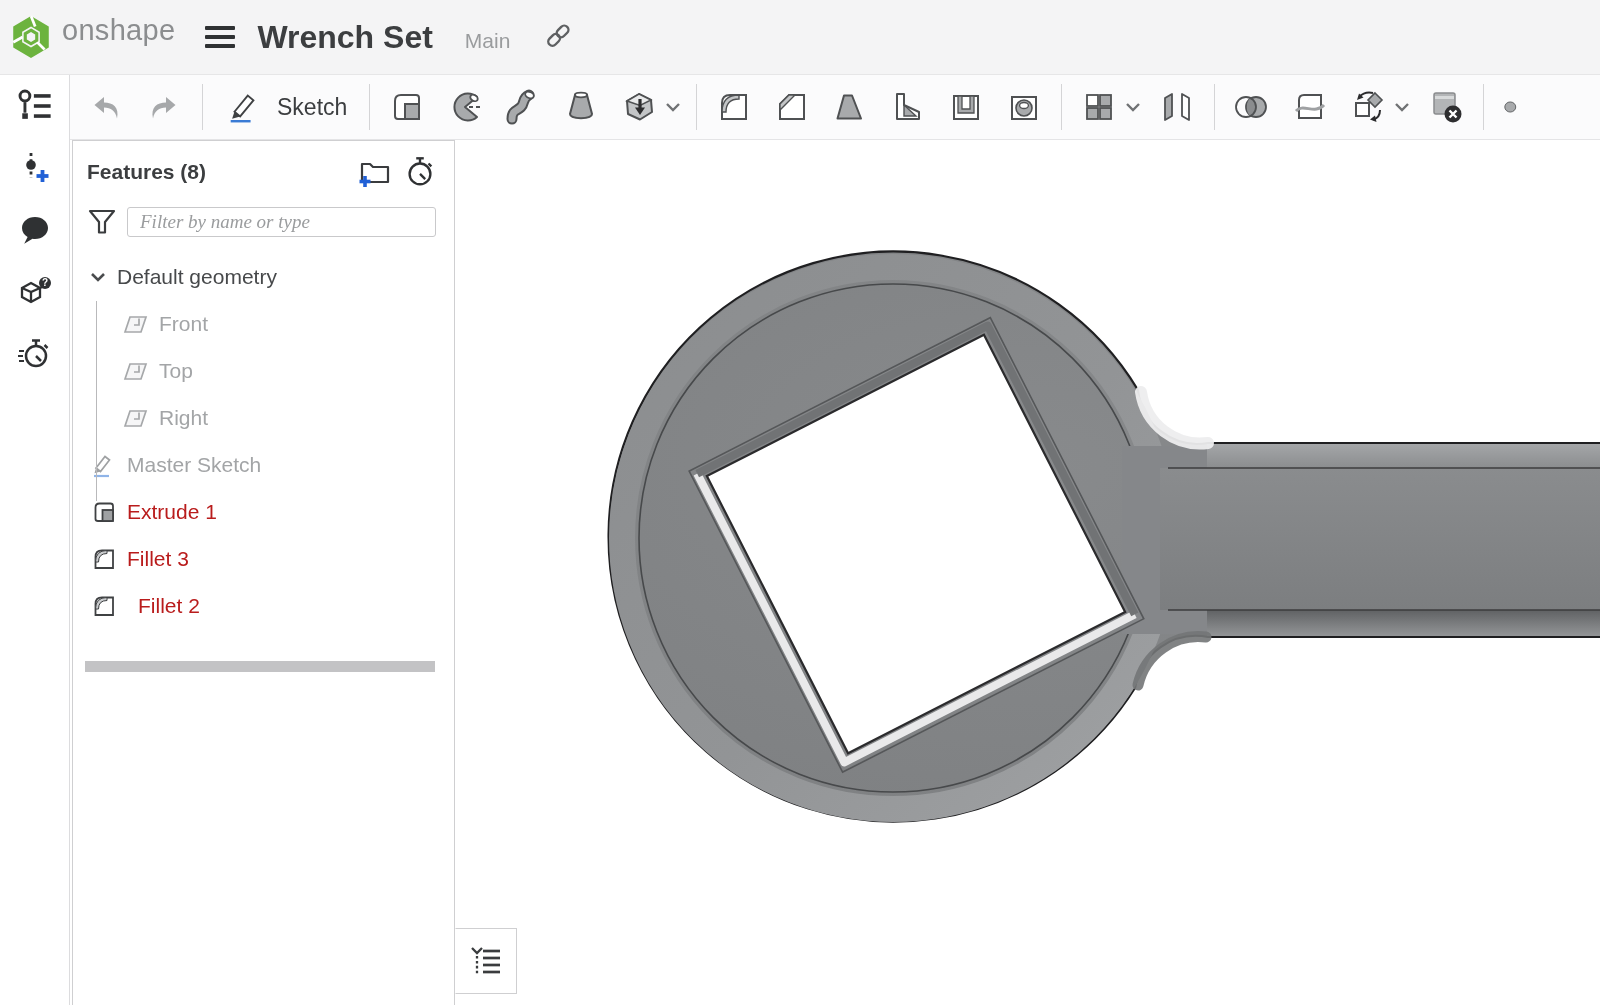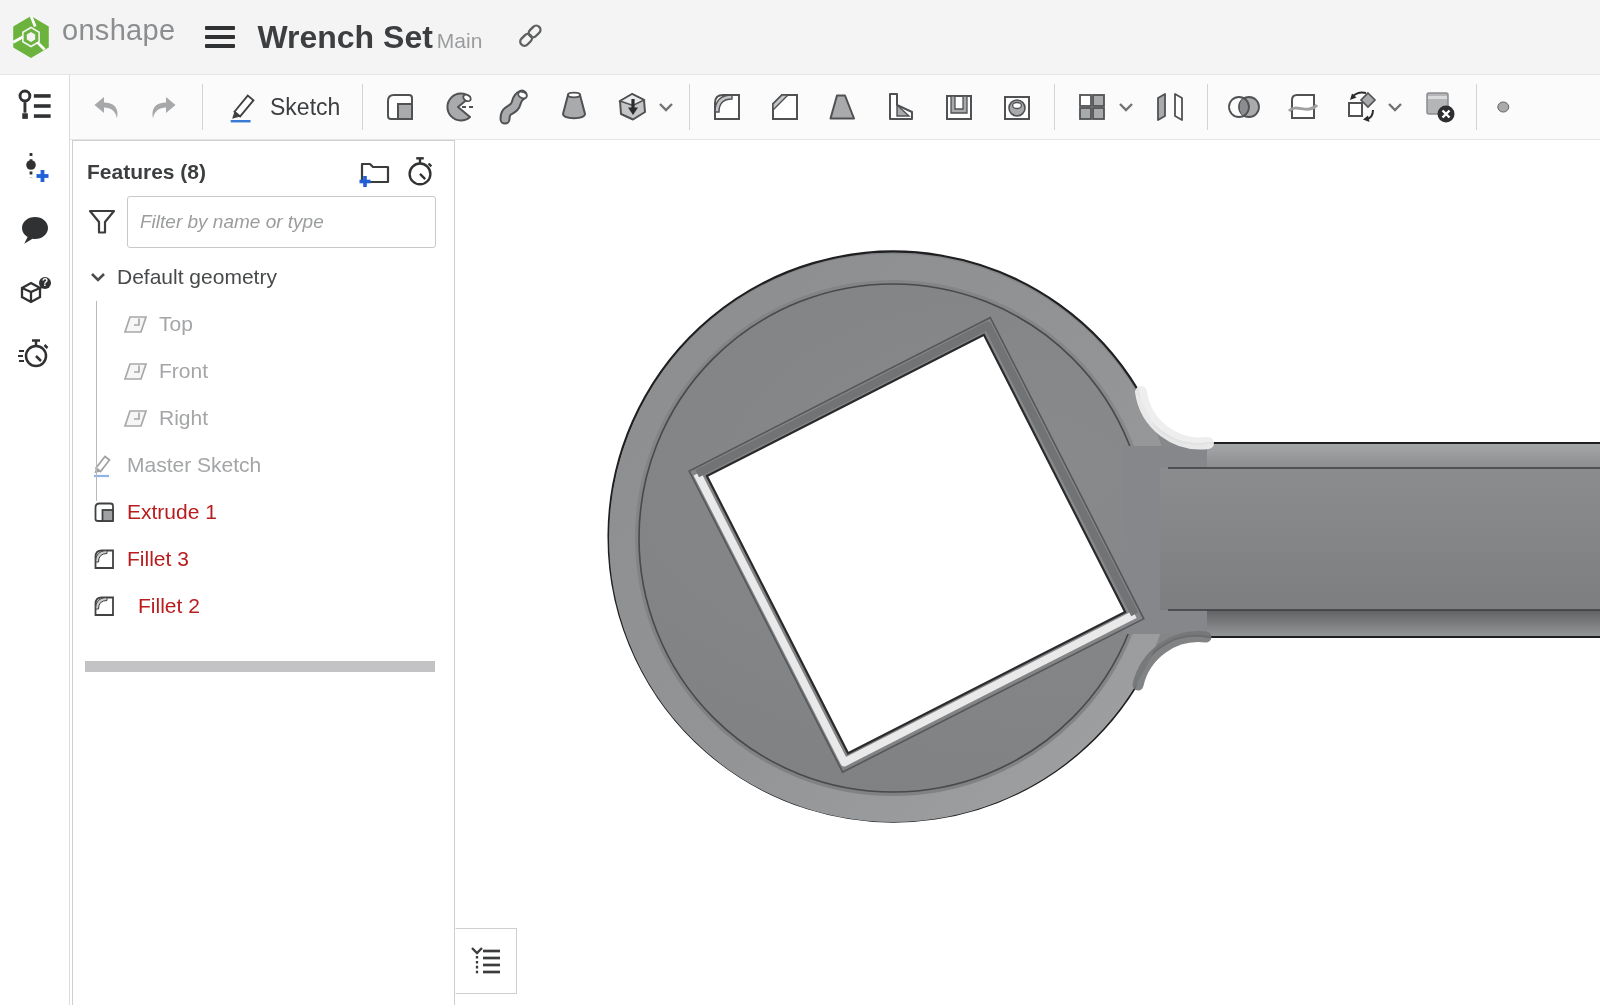--- a/index.html
+++ b/index.html
@@ -8,61 +8,61 @@
 
   
   .topbar { position:absolute; left:0; top:0; width:1600px; height:75px;
             background:#f4f4f5; border-bottom:1px solid #e6e6e7;
             display:flex; align-items:center; }
   .logo-wrap { display:flex; align-items:flex-start; margin-left:10px; cursor:pointer; }
   .logo-text { font-size:29px; color:#8b8d8f; margin-left:10px; letter-spacing:.3px; }
   .hamburger { margin-left:30px; display:flex; flex-direction:column; gap:5px; cursor:pointer; }
   .hamburger span { display:block; width:30px; height:4px; background:#2f3133; border-radius:1px; }
   .doc-title { font-size:32px; font-weight:700; color:#3c3e40; margin-left:22px; }
-  .workspace { font-size:21px; color:#9a9c9e; margin-left:4px; margin-top:7px; }
+  .workspace { font-size:21px; color:#9a9c9e; margin-left:32px; margin-top:7px; }
   .link-btn { margin-left:34px; margin-top:2px; }
 
   
   .left-rail { position:absolute; left:0; top:75px; width:70px; bottom:0;
                background:#fff; border-right:1px solid #dcdcde;
                display:flex; flex-direction:column; align-items:center; }
   .rail-btn { width:44px; height:44px; display:flex; align-items:center;
               justify-content:center; cursor:pointer; }
   .rail-toggle { margin-top:9px; }
   .rail-btn + .rail-btn { margin-top:18px; }
   .rail-gap { margin-top:22px; }
 
   
   .toolbar { position:absolute; left:70px; top:75px; right:0; height:65px;
              background:#fbfbfc; border-bottom:1px solid #e4e4e6;
              display:flex; align-items:center; overflow:hidden; padding-left:8px; }
   .tb-btn { width:40px; height:48px; display:flex; align-items:center;
             justify-content:center; cursor:pointer; flex:none; margin:0 9px; }
   .tb-chevron { width:18px; margin-left:-4px; margin-right:6px; }
   .tb-sep { width:1px; height:46px; background:#d4d4d6; flex:none; margin:0 8px; }
-  .sketch-btn { display:flex; align-items:center; gap:9px; margin:0 14px; cursor:pointer; }
+  .sketch-btn { display:flex; align-items:center; gap:16px; margin:0 14px; cursor:pointer; }
   .sketch-label { font-size:23px; color:#3c3e40; }
   .tb-partial { width:16px; overflow:hidden; margin-right:0; }
 
   
   .viewport { position:absolute; left:70px; top:140px; width:1530px; height:865px;
               background:#ffffff; }
 
   
   .features-panel { position:absolute; left:72px; top:140px; width:383px; bottom:0;
                     background:#fff; border:1px solid #cfcfd1; border-bottom:none; }
   .fp-header { display:flex; align-items:center; margin:14px 16px 0 14px; height:34px; }
   .fp-title { font-size:21px; font-weight:700; color:#3c3e40; flex:1; }
   .fp-hicon { width:36px; height:36px; display:flex; align-items:center;
               justify-content:center; cursor:pointer; margin-left:10px; }
   .fp-filter-row { display:flex; align-items:center; margin:10px 18px 0 12px; height:46px; }
   .funnel { width:34px; display:flex; justify-content:center; }
-  .filter-input { flex:1; height:52px; margin-left:8px; border:1px solid #c9c9cb;
+  .filter-input { flex:1; height:30px; margin-left:8px; border:1px solid #c9c9cb;
                   border-radius:3px; font-style:italic; font-size:19px; color:#555;
-                  padding:12px 12px; font-family:Liberation Sans, sans-serif; outline:none; }
+                  padding:12px 12px; font-family:Liberation Serif, serif; outline:none; }
   .filter-input::placeholder { color:#9a9c9e; }
 
   .tree { position:relative; margin-top:8px; }
   .tree-vline { position:absolute; left:23px; top:48px; height:200px;
                 border-left:1.5px solid #b9b9bb; }
   .tree-row { height:47px; display:flex; align-items:center; cursor:pointer;text-align:center; }
   .tr-lvl0 { padding-left:12px; }
   .tr-lvl1 { padding-left:48px; }
   .tr-icon { width:30px; display:flex; justify-content:center; flex:none; }
   .tr-chevron { width:26px; display:flex; justify-content:center; flex:none; }
@@ -445,30 +445,30 @@
       <span class="group-label">Default geometry</span>
     </div>
 
     <div class="tree-row tr-lvl1 muted">
       <span class="tr-icon">
         <svg width="26" height="22" viewBox="0 0 26 22">
           <path d="M2 19 L7 4 L23 4 L18 19 Z" fill="#f6f6f7" stroke="#a6a8aa" stroke-width="1.7"></path>
           <path d="M11 12 L16 12 L16 5.5" fill="none" stroke="#a6a8aa" stroke-width="1.7"></path>
         </svg>
       </span>
-      <span class="tr-label">Top</span>
+      <span class="tr-label">Front</span>
     </div>
     <div class="tree-row tr-lvl1 muted">
       <span class="tr-icon">
         <svg width="26" height="22" viewBox="0 0 26 22">
           <path d="M2 19 L7 4 L23 4 L18 19 Z" fill="#f6f6f7" stroke="#a6a8aa" stroke-width="1.7"></path>
           <path d="M11 12 L16 12 L16 5.5" fill="none" stroke="#a6a8aa" stroke-width="1.7"></path>
         </svg>
       </span>
-      <span class="tr-label">Front</span>
+      <span class="tr-label">Top</span>
     </div>
     <div class="tree-row tr-lvl1 muted">
       <span class="tr-icon">
         <svg width="26" height="22" viewBox="0 0 26 22">
           <path d="M2 19 L7 4 L23 4 L18 19 Z" fill="#f6f6f7" stroke="#a6a8aa" stroke-width="1.7"></path>
           <path d="M11 12 L16 12 L16 5.5" fill="none" stroke="#a6a8aa" stroke-width="1.7"></path>
         </svg>
       </span>
       <span class="tr-label">Right</span>
     </div>

